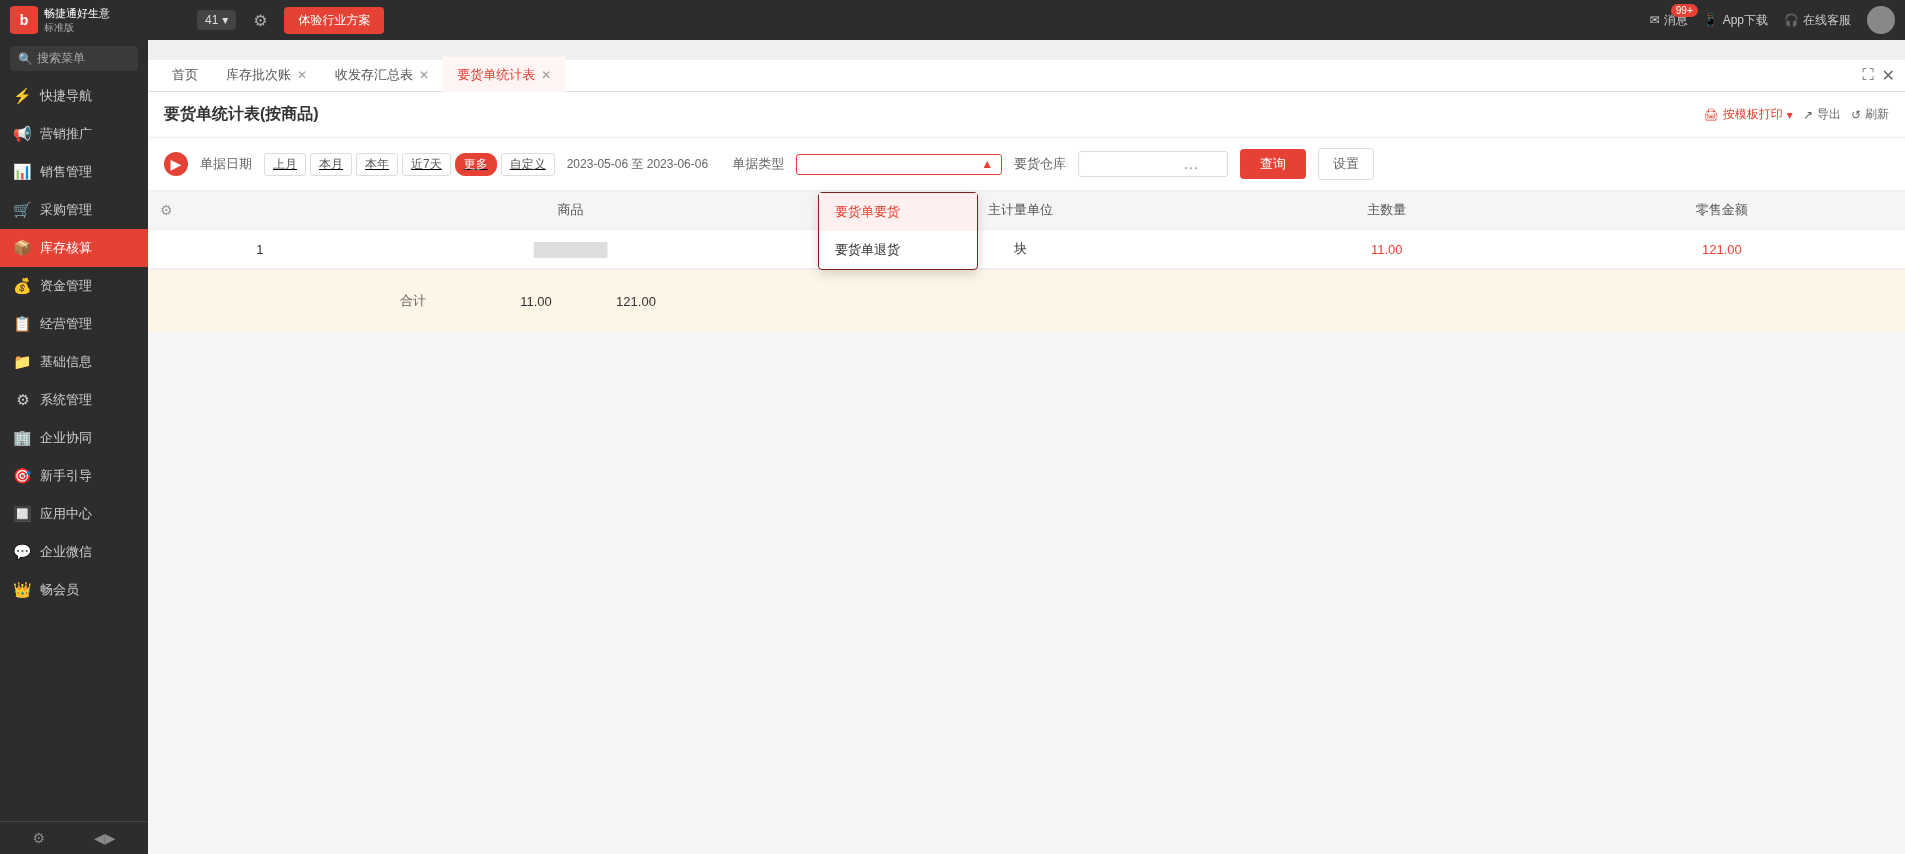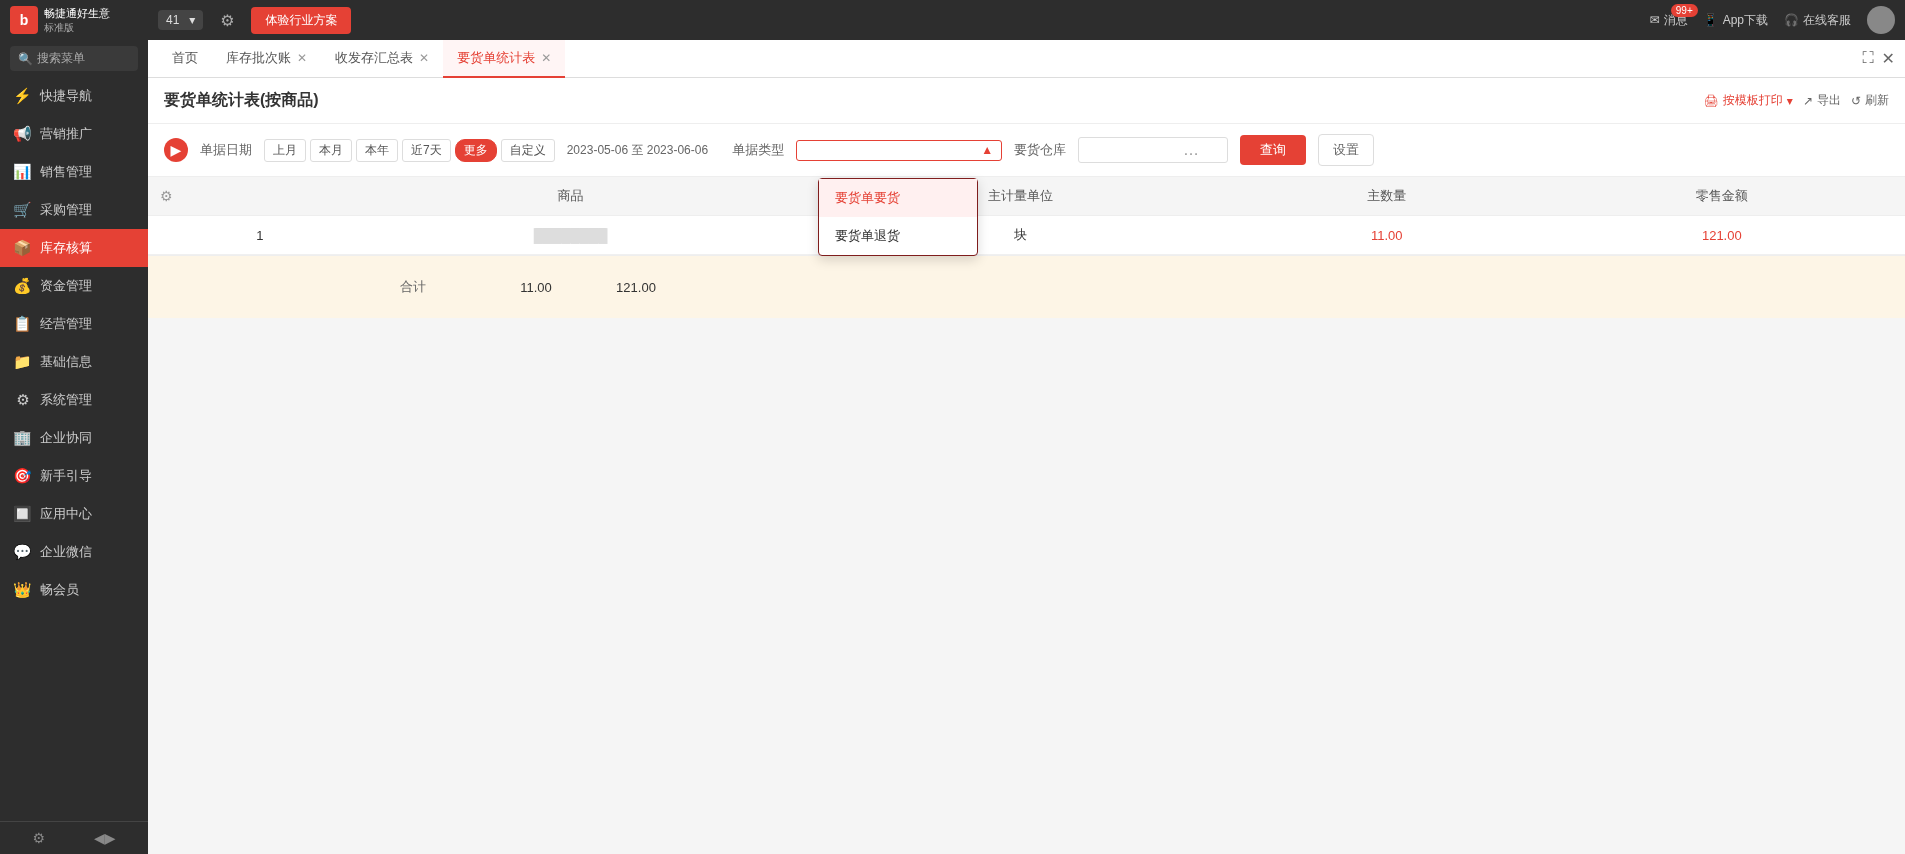--- a/index.html
+++ b/index.html
@@ -6,21 +6,21 @@
     body { font-family: 'Microsoft YaHei', Arial, sans-serif; font-size: 13px; background: #f5f5f5; display: flex; flex-direction: column; height: 854px; overflow: hidden; }
 
     
     .top-header {
       display: flex; align-items: center; background: #2d2d2d; height: 40px; padding: 0 10px; color: #ccc; flex-shrink: 0;
     }
     .logo-area { display: flex; align-items: center; width: 148px; color: #fff; font-size: 12px; }
     .logo-icon { width: 28px; height: 28px; background: #e54135; border-radius: 4px; display: flex; align-items: center; justify-content: center; color: white; font-weight: bold; font-size: 14px; margin-right: 6px; }
     .logo-text { font-size: 11px; line-height: 1.3; }
     .header-middle { flex: 1; display: flex; align-items: center; gap: 10px; }
-    .store-selector { display: flex; align-items: center; background: #444; border-radius: 4px; padding: 3px 8px; color: #ddd; font-size: 12px; cursor: pointer; gap: 10px; }
+    .store-selector { display: flex; align-items: center; background: #444; border-radius: 4px; padding: 3px 8px; color: #ddd; font-size: 12px; cursor: pointer; gap: 4px; margin-left: 39px; }
     .settings-btn { width: 28px; height: 28px; display: flex; align-items: center; justify-content: center; color: #aaa; cursor: pointer; font-size: 16px; }
     .trial-btn { background: #e54135; color: white; border: none; border-radius: 4px; padding: 5px 14px; font-size: 12px; cursor: pointer; }
     .header-right { display: flex; align-items: center; gap: 16px; color: #ccc; font-size: 12px; }
     .header-right-item { display: flex; align-items: center; gap: 4px; cursor: pointer; position: relative; }
     .badge { background: #e54135; color: white; border-radius: 8px; padding: 1px 5px; font-size: 10px; position: absolute; top: -8px; right: -10px; }
     .avatar { width: 28px; height: 28px; background: #888; border-radius: 50%; }
 
     
     .main-layout { display: flex; flex: 1; overflow: hidden; }
 
@@ -31,21 +31,21 @@
     .sidebar-item.active { background: #e54135; color: white; }
     .sidebar-icon { width: 18px; height: 18px; display: flex; align-items: center; justify-content: center; font-size: 15px; flex-shrink: 0; }
     .sidebar-search { background: #3a3a3a; margin: 6px 10px; border-radius: 4px; display: flex; align-items: center; padding: 4px 8px; color: #aaa; gap: 4px; cursor: pointer; font-size: 12px; }
     .sidebar-footer { padding: 8px; display: flex; justify-content: space-around; border-top: 1px solid #444; }
     .sidebar-footer-btn { color: #888; cursor: pointer; font-size: 14px; }
 
     
     .content-area { flex: 1; display: flex; flex-direction: column; overflow: hidden; background: #f0f0f0; }
 
     
-    .tabs-bar { display: flex; align-items: center; background: #fff; border-bottom: 1px solid #ddd; height: 38px; padding: 0 10px; flex-shrink: 0; }
+    .tabs-bar { display: flex; align-items: center; background: #fff; border-bottom: 1px solid #ddd; height: 32px; padding: 0 10px; flex-shrink: 0; margin-top: 20px; }
     .tab { display: flex; align-items: center; padding: 0 14px; height: 38px; cursor: pointer; color: #555; font-size: 13px; border-bottom: 2px solid transparent; gap: 6px; white-space: nowrap; }
     .tab.active { color: #e54135; border-bottom: 2px solid #e54135; background: #fff5f5; }
     .tab-close { font-size: 12px; color: #999; cursor: pointer; }
     .tabs-actions { margin-left: auto; display: flex; gap: 8px; }
     .tab-action-btn { color: #666; cursor: pointer; font-size: 16px; }
 
     
     .page-content { flex: 1; overflow: auto; padding: 0; background: #f5f5f5; }
     .page-inner { background: #fdba74; margin: 0; }
 
@@ -53,21 +53,21 @@
     .page-title-bar { display: flex; align-items: center; justify-content: space-between; padding: 12px 16px; background: #fff; border-bottom: 1px solid #eee; }
     .page-title { font-size: 16px; font-weight: bold; color: #333; }
     .title-actions { display: flex; align-items: center; gap: 10px; }
     .title-action-btn { display: flex; align-items: center; gap: 4px; color: #666; cursor: pointer; font-size: 12px; }
     .title-action-btn.primary { color: #e54135; }
 
     
     .filter-bar { display: flex; align-items: center; padding: 10px 16px; background: #fff; border-bottom: 1px solid #eee; gap: 12px; flex-wrap: wrap; position: relative; }
     .filter-expand-btn { width: 24px; height: 24px; background: #e54135; color: white; border-radius: 50%; display: flex; align-items: center; justify-content: center; cursor: pointer; font-size: 14px; }
     .filter-label { color: #666; font-size: 13px; white-space: nowrap; }
-    .date-presets { display: flex; align-items: center; gap: 4px; }
+    .date-presets { display: flex; align-items: center; gap: 4px; text-decoration: underline; }
     .date-preset-btn { padding: 2px 8px; border: 1px solid #ddd; border-radius: 3px; cursor: pointer; color: #555; font-size: 12px; background: #fff; }
     .date-preset-btn.more { background: #e54135; color: white; border-color: #e54135; border-radius: 10px; }
     .date-range { color: #666; font-size: 12px; }
     .filter-separator { color: #ddd; }
     .type-label { color: #666; font-size: 13px; white-space: nowrap; }
     .type-input-area { display: flex; align-items: center; border: 1px solid #e54135; border-radius: 3px; padding: 2px 8px; min-width: 200px; position: relative; }
     .type-input { border: none; outline: none; font-size: 13px; flex: 1; }
     .type-dropdown-arrow { color: #999; cursor: pointer; font-size: 12px; color: #e54135; }
     .warehouse-label { color: #666; font-size: 13px; }
     .warehouse-input { border: 1px solid #ddd; border-radius: 3px; padding: 3px 28px 3px 8px; min-width: 150px; position: relative; display: flex; align-items: center; }

